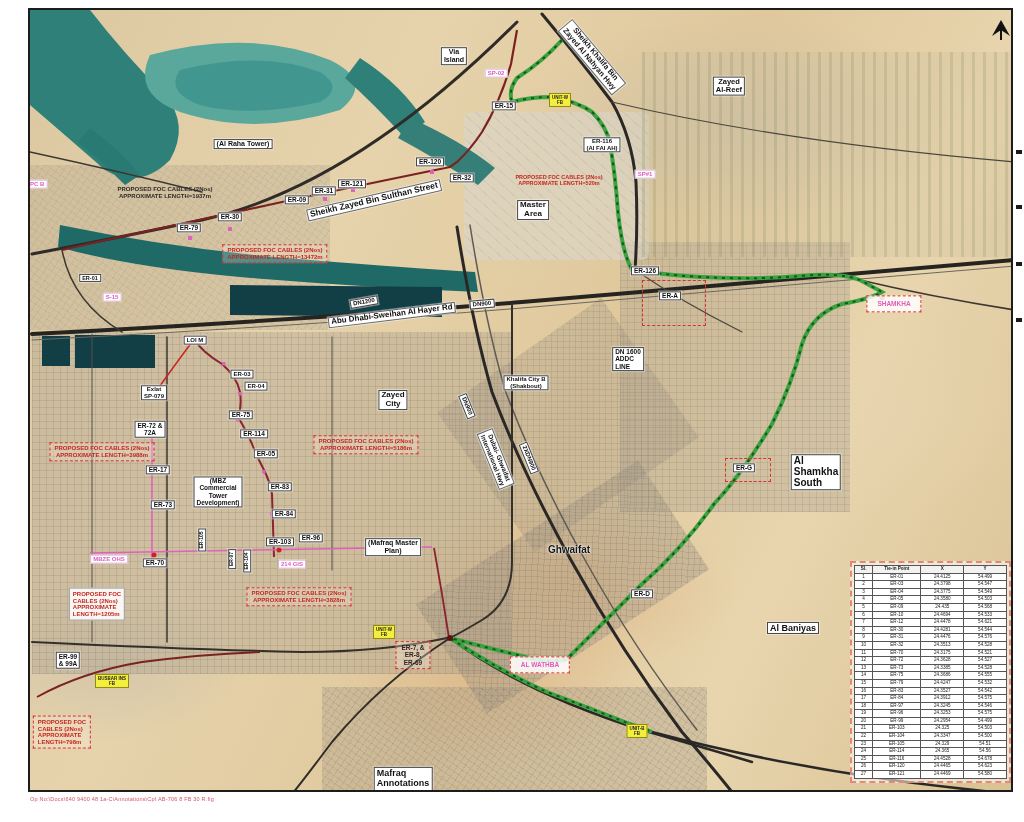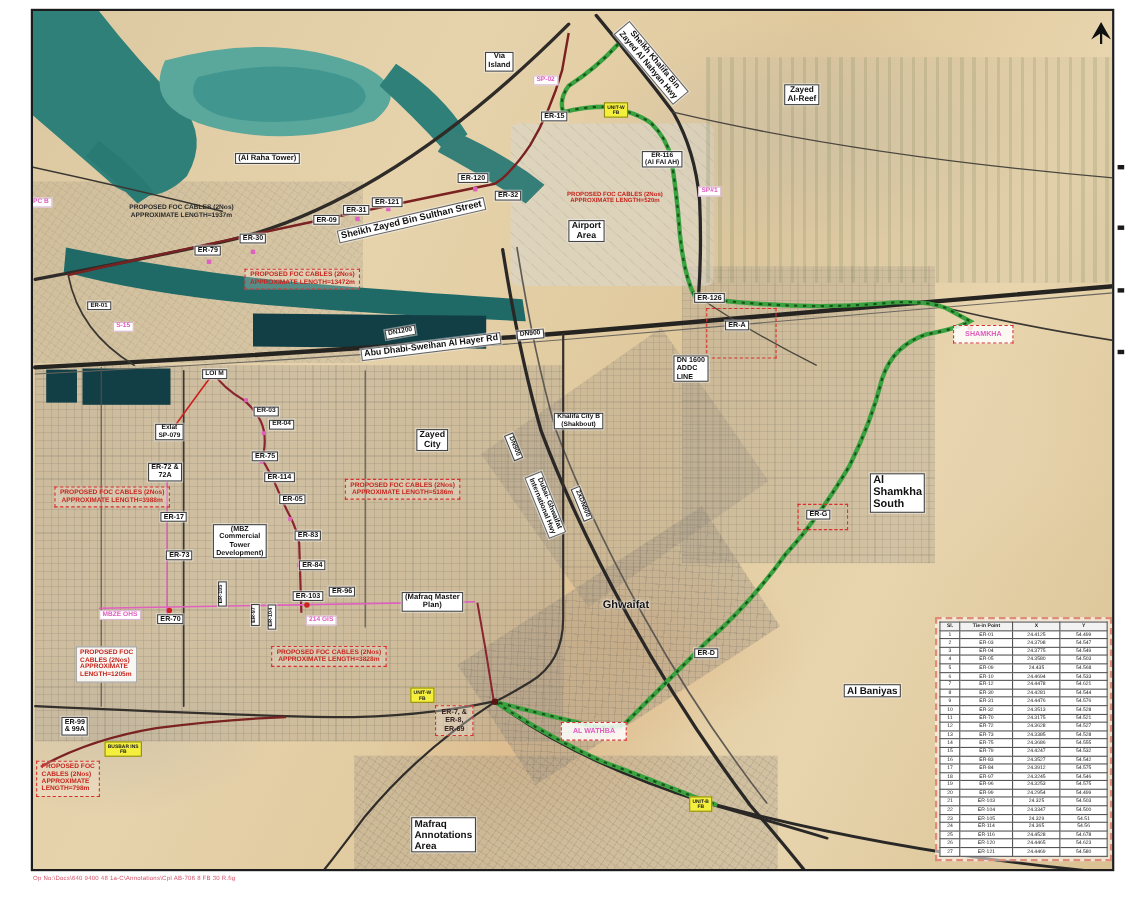--- a/index.html
+++ b/index.html
@@ -45,21 +45,21 @@
   .yellow{background:#f4ef3c;border:1px solid #8f8a12;color:#222;font-size:4.5px;font-weight:bold;
         padding:1px 2px;}
   .redbox{border:1.5px dashed #d8312f;color:#c6271f;font-size:6px;font-weight:bold;
         padding:2px 4px;background:rgba(255,245,235,.25);}
   .redbox-dark{border:1.5px dashed #d8312f;color:#332222;font-size:6.5px;font-weight:bold;
         padding:2px 5px;background:rgba(255,248,240,.30);}
   .redtext{color:#c6271f;font-size:5.5px;font-weight:bold;}
   .dark{color:#2b2b2b;font-size:6px;font-weight:bold;}
   .redwhite{background:rgba(255,255,255,.88);border:1px solid #999;color:#c6271f;
         font-size:6px;font-weight:bold;padding:2px 3px;text-align:left;}
-  .left{text-align:left;}
+  .left{text-align:left;margin-top:24px;}
   .zone{position:absolute;border:1.5px dashed #d8312f;background:transparent;}
   
   .tablewrap{position:absolute;left:820px;top:551px;border:2px dashed #e08a7a;padding:2px;
         background:rgba(255,255,255,.55);}
   table{border-collapse:collapse;background:#fff;}
   th,td{border:1px solid #555;font-size:4.6px;line-height:1;padding:1px 2px;color:#222;
         text-align:center;font-family:"Liberation Sans",sans-serif;}
   th{font-weight:bold;background:#f2f2f2;}
   .caption{position:absolute;left:30px;top:796px;font-size:5.5px;color:#d4556a;letter-spacing:.2px;}
   .tick{position:absolute;left:1016px;width:6px;height:4px;background:#1a1a1a;}
@@ -198,21 +198,21 @@
         <div class="lbl er" style="left: 281px; top: 528px; transform: translate(-50%, -50%);">ER-96</div>
         <div class="lbl er" style="left: 125px; top: 553px; transform: translate(-50%, -50%);">ER-70</div>
         <div class="lbl er" style="left: 38px; top: 650px; transform: translate(-50%, -50%);">ER-99
 &amp; 99A</div>
         <div class="lbl er" style="left: 172px; top: 530px; font-size: 5px; transform: translate(-50%, -50%) rotate(-90deg);">ER-105</div>
         <div class="lbl er" style="left: 202px; top: 549px; font-size: 5px; transform: translate(-50%, -50%) rotate(-90deg);">ER-97</div>
         <div class="lbl er" style="left: 217px; top: 551px; font-size: 5px; transform: translate(-50%, -50%) rotate(-90deg);">ER-104</div>
         <div class="lbl area" style="left: 424px; top: 46px; font-size: 7px; transform: translate(-50%, -50%);">Via
 Island</div>
         <div class="lbl area" style="left: 213px; top: 134px; font-size: 7px; transform: translate(-50%, -50%);">(Al Raha Tower)</div>
-        <div class="lbl area" style="left: 503px; top: 200px; transform: translate(-50%, -50%);">Airport
+        <div class="lbl area" style="left: 503px; top: 200px; transform: translate(-50%, -50%);">Master
 Area</div>
         <div class="lbl area" style="left: 699px; top: 76px; font-size: 7.5px; transform: translate(-50%, -50%);">Zayed
 Al-Reef</div>
         <div class="lbl area" style="left: 363px; top: 390px; transform: translate(-50%, -50%);">Zayed
 City</div>
         <div class="lbl area" style="left: 496px; top: 373px; font-size: 6px; transform: translate(-50%, -50%);">Khalifa City B
 (Shakbout)</div>
         <div class="lbl area left" style="left: 786px; top: 438px; font-size: 10px; transform: translate(-50%, -50%);">Al
 Shamkha
 South</div>

